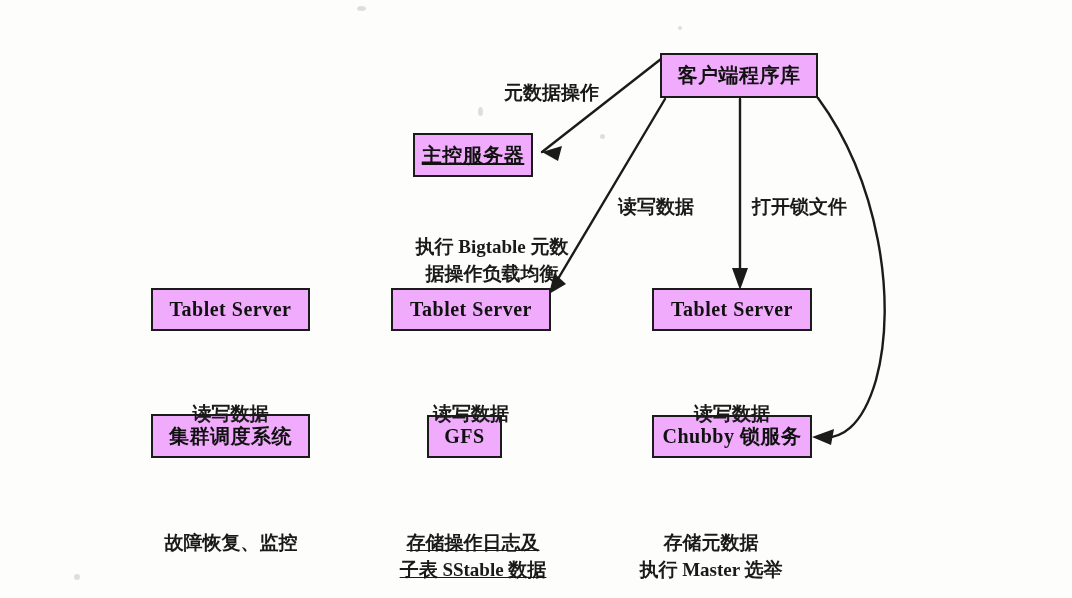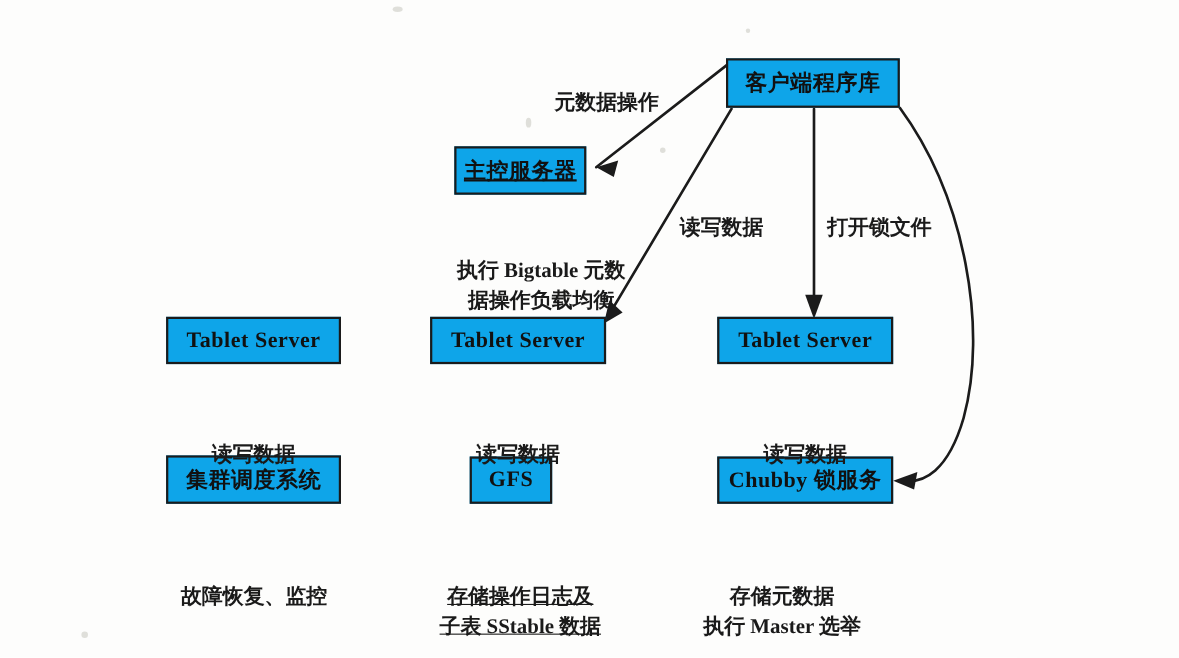--- a/index.html
+++ b/index.html
@@ -21,21 +21,21 @@
     left: 0;
     top: 0;
     width: 1072px;
     height: 598px;
     pointer-events: none;
   }
   .node {
     position: absolute;
     box-sizing: border-box;
     border: 2px solid #1b1b1b;
-    background: #0ea5e9;
+    background: #f0abfc;
     display: flex;
     align-items: center;
     justify-content: center;
     font-size: 20px;
     font-weight: 700;
     letter-spacing: 0.5px;
     color: #111111;
   }
   .node.latin {
     font-family: "Liberation Serif", "DejaVu Serif", serif;

